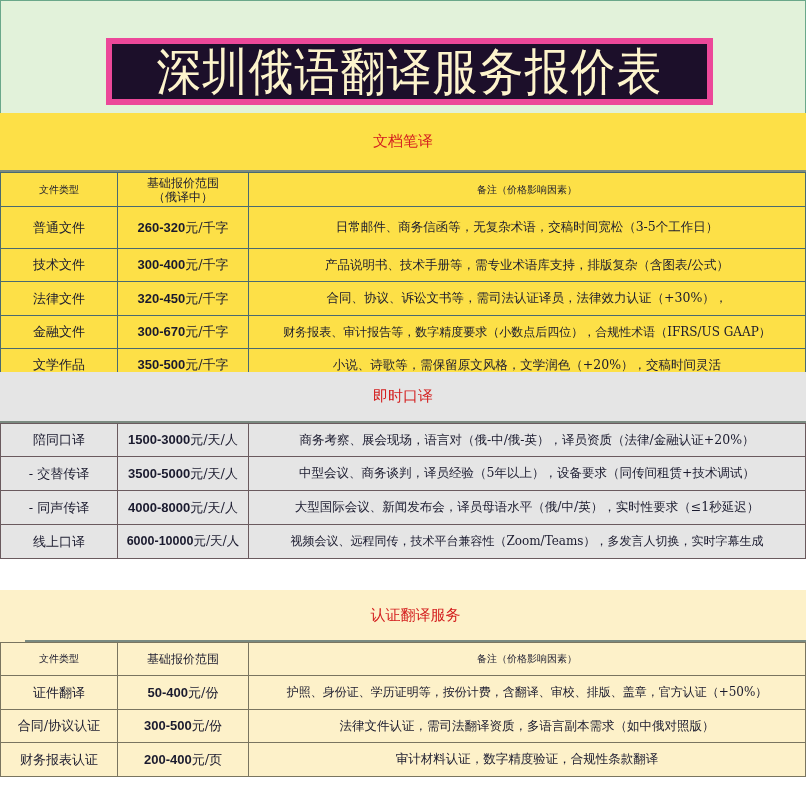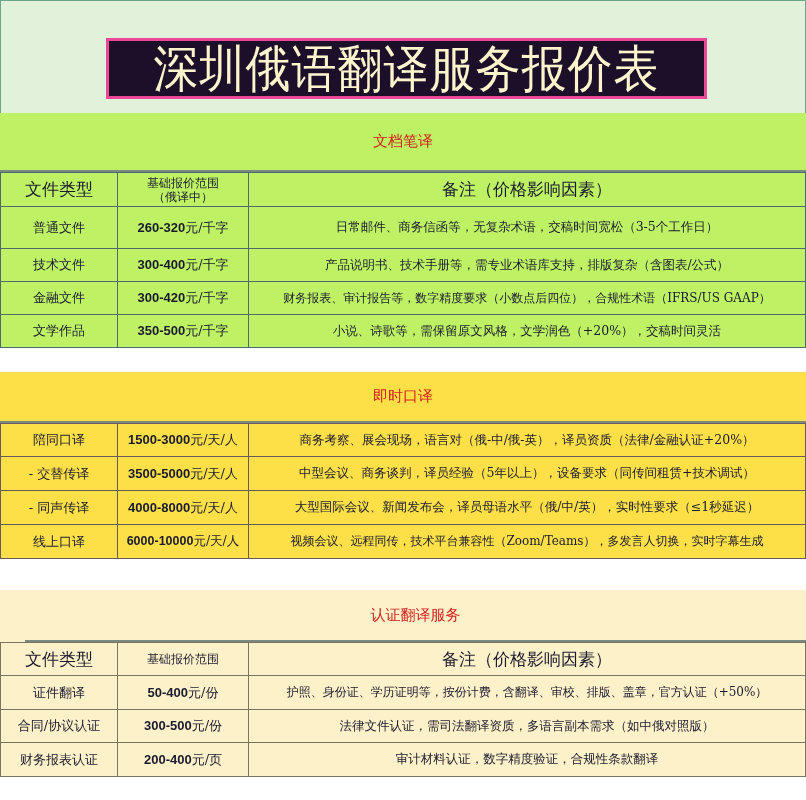--- a/index.html
+++ b/index.html
@@ -1,38 +1,38 @@
 <!DOCTYPE html>
 <html><head>
 <meta charset="utf-8">
 <style>
   html, body { margin: 0; padding: 0; background: #ffffff; }
   body { width: 806px; height: 800px; position: relative; overflow: hidden;
          font-family: "DejaVu Serif", "Liberation Serif", serif; color: #1a1a2e; }
   .title-band { position: absolute; left: 0; top: 0; width: 804px; height: 112px;
                 background: #e2f2da; border: 1px solid #6aa88a; }
   .title-box { position: absolute; left: 105px; top: 37px; width: 595px; height: 55px;
-               background: #1c0f2a; border: 3px solid #ec4899; display: flex;
+               background: #1c0f2a; border: 6px solid #ec4899; display: flex;
                align-items: center; justify-content: center; }
   .title-text { color: #fdf4cc; font-family: "DejaVu Sans", sans-serif; font-size: 45px;
                 letter-spacing: 1px; white-space: nowrap; line-height: 1; transform: scaleY(1.12); }
   .section { position: absolute; left: 0; width: 806px; }
   .sec-head { display: flex; align-items: center; justify-content: center;
               color: #d42020; font-size: 15px; border-bottom: 2px solid #7a8a80; box-sizing: border-box; }
   table { border-collapse: collapse; width: 806px; table-layout: fixed; }
   td { border: 1px solid #5c6870; text-align: center; vertical-align: middle;
        font-size: 13px; padding: 0 2px; white-space: nowrap; overflow: hidden; }
   td.c1 { width: 112px; }
   td.c2 { width: 126px; font-family: "Liberation Sans", sans-serif; font-weight: bold; font-size: 13px; }
   td.c2 .unit { font-family: "DejaVu Serif", serif; font-weight: normal; }
   td.c3 { font-size: 12.5px; }
-  td.hdr { font-size: 17px; }
+  td.hdr { font-size: 10px; }
   td.hdr2 { font-family: "DejaVu Serif", serif; font-weight: normal; line-height: 14px; font-size: 12px; }
-  .s1 { background: #bef264; }
-  .s2 { background: #fde047; }
+  .s1 { background: #fde047; }
+  .s2 { background: #e5e5e5; }
   .s3 { background: #fdf1c9; }
   .s1 td { border-color: #4a6a70; }
   .s2 td { border-color: #6a5a5e; }
   .s3 td { border-color: #7a7560; }
   .bottom-blank { position: absolute; left: 0; top: 788px; width: 806px; height: 12px; background: #ffffff; }
 </style>
 </head>
 <body>
 
 <div class="title-band">
@@ -56,23 +56,28 @@
     <tr style="height:42px;border-radius:16px;">
       <td class="c1">普通文件</td>
       <td class="c2"><span>260-320</span><span class="unit">元/千字</span></td>
       <td class="c3">日常邮件、商务信函等，无复杂术语，交稿时间宽松（3-5个工作日）</td>
     </tr>
     <tr style="height:33px;">
       <td class="c1">技术文件</td>
       <td class="c2"><span>300-400</span><span class="unit">元/千字</span></td>
       <td class="c3">产品说明书、技术手册等，需专业术语库支持，排版复杂（含图表/公式）</td>
     </tr>
+    <tr style="height:34px;">
+      <td class="c1">法律文件</td>
+      <td class="c2"><span>320-450</span><span class="unit">元/千字</span></td>
+      <td class="c3">合同、协议、诉讼文书等，需司法认证译员，法律效力认证（+30%），</td>
+    </tr>
     <tr style="height:33px;">
       <td class="c1">金融文件</td>
-      <td class="c2"><span>300-420</span><span class="unit">元/千字</span></td>
+      <td class="c2"><span>300-670</span><span class="unit">元/千字</span></td>
       <td class="c3" style="font-size:12px;">财务报表、审计报告等，数字精度要求（小数点后四位），合规性术语（IFRS/US GAAP）</td>
     </tr>
     <tr style="height:33px;">
       <td class="c1">文学作品</td>
       <td class="c2"><span>350-500</span><span class="unit">元/千字</span></td>
       <td class="c3">小说、诗歌等，需保留原文风格，文学润色（+20%），交稿时间灵活</td>
     </tr>
   </tbody>
     </table>
 </div>

